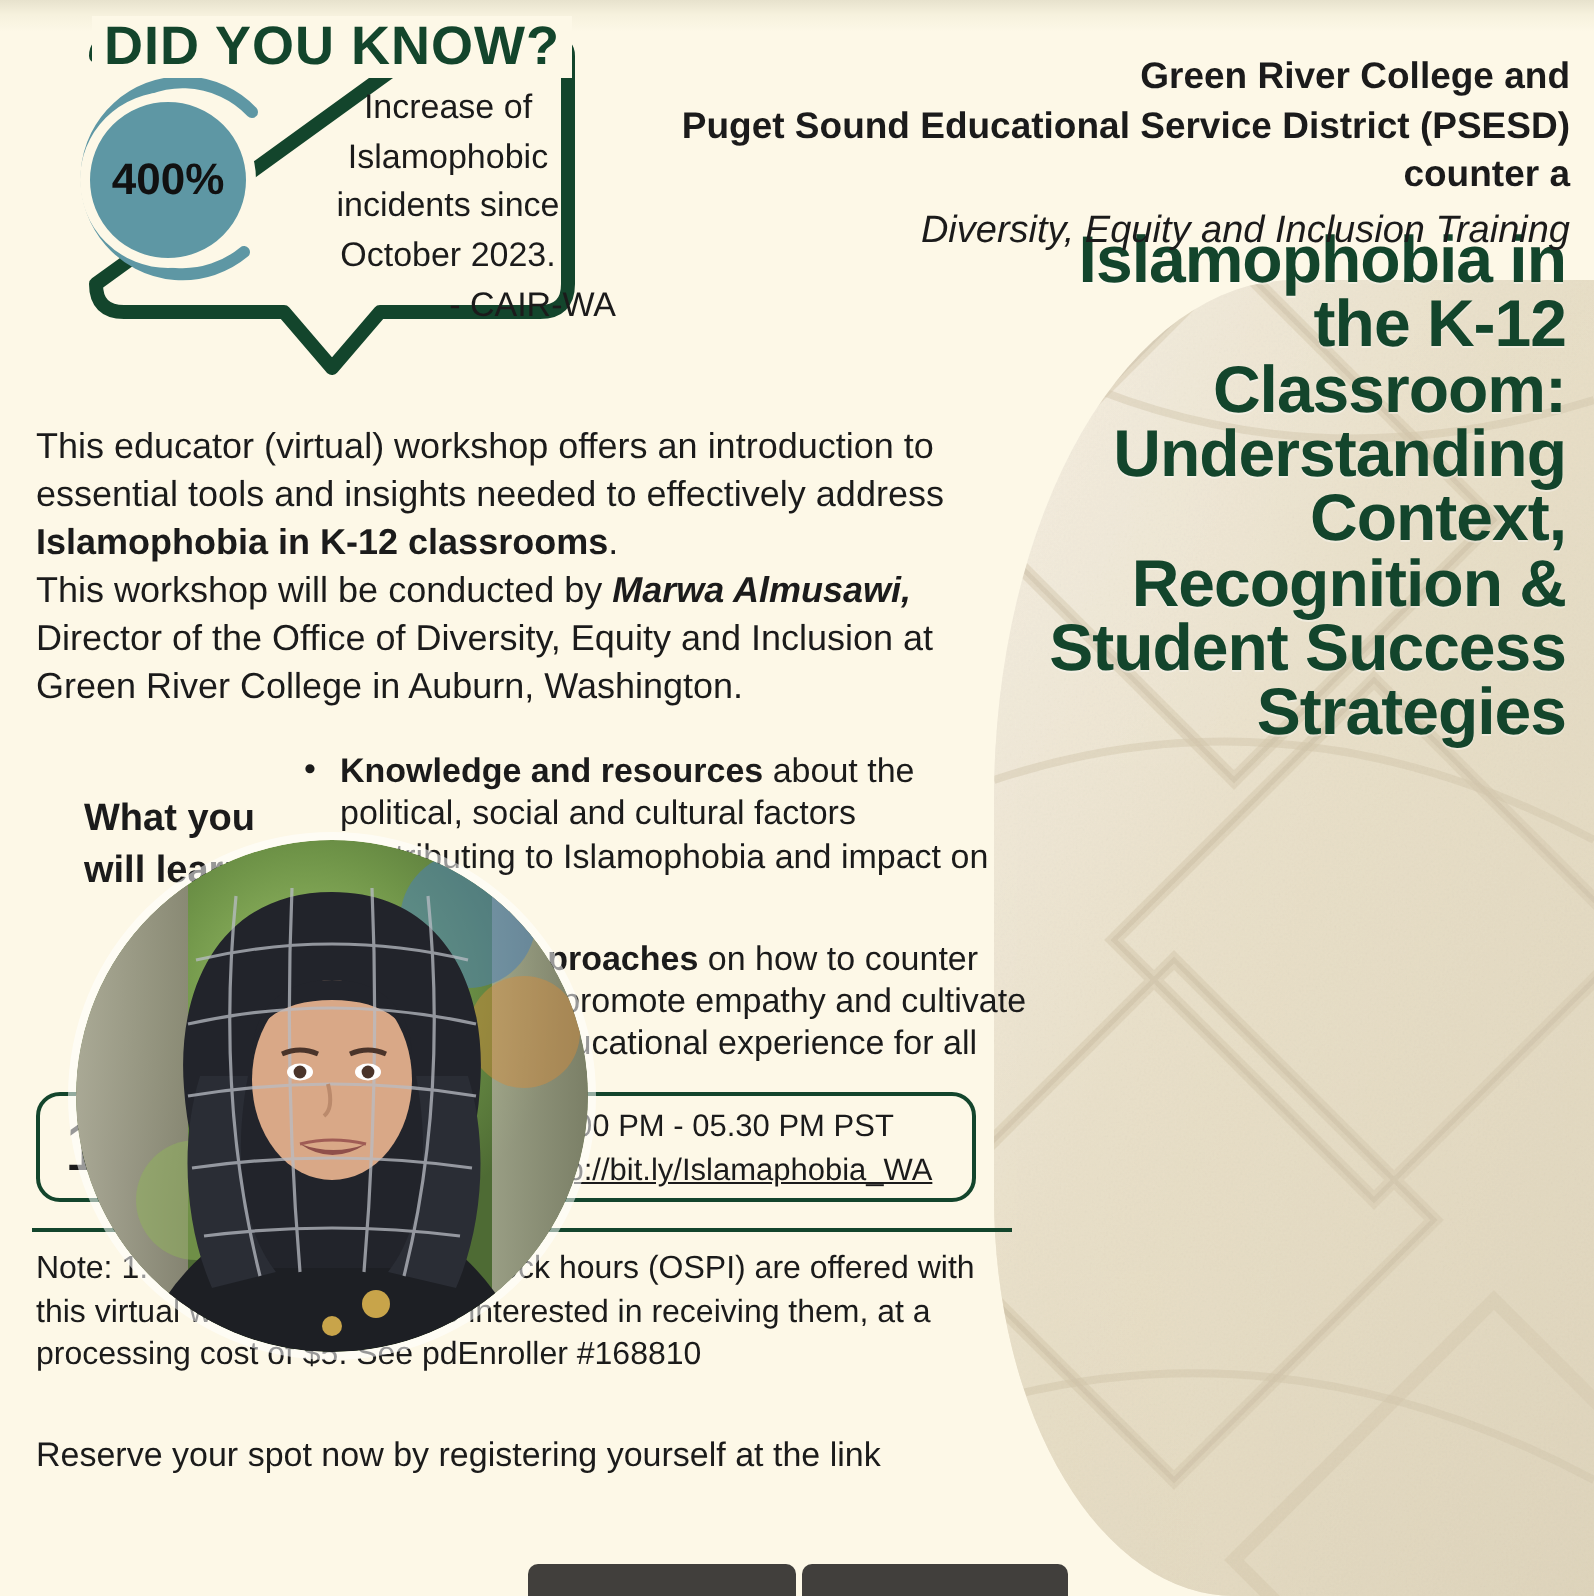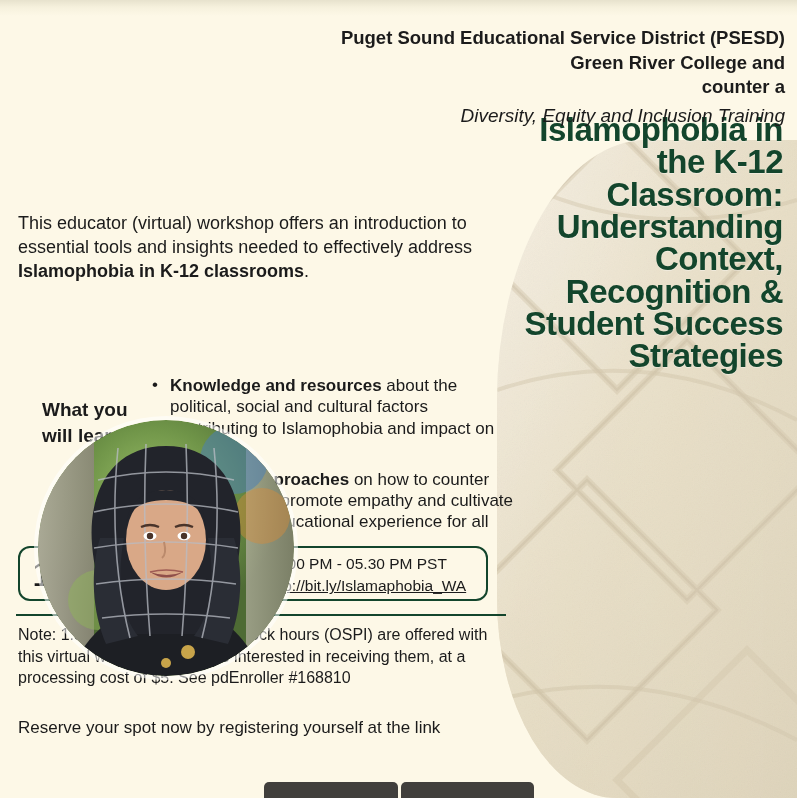--- a/index.html
+++ b/index.html
@@ -253,29 +253,48 @@
         <path d="M112 152 Q128 163 145 152 Q129 158 112 152 Z" fill="#8f4f4a"></path>
         <path d="M112 152 Q128 148 145 152" stroke="#a05c55" stroke-width="1.6" fill="none"></path>
 
         <circle cx="150" cy="232" r="7" fill="#c8a44a"></circle>
         <circle cx="128" cy="243" r="5" fill="#c8a44a"></circle>
       </g>
     </svg>
   </div>
 
   <div class="header">
+    <div class="line">Green River College and</div>
     <div class="line">Puget Sound Educational Service District (PSESD)</div>
-    <div class="line">Green River College and</div>
     <div class="line">counter a</div>
     <div class="sub">Diversity, Equity and Inclusion Training</div>
   </div>
 
+  <div class="callout">
+    <svg viewBox="0 0 296 190">
+      <path d="M30 22 Q30 16 36 16 L100 16 M196 16 L260 16 Q266 16 266 22
+               L266 136 Q266 150 252 150 L172 150 L148 178 L124 150 L44 150
+               Q30 150 30 136 Z" fill="none" stroke="#13452c" stroke-width="7" stroke-linecap="round" stroke-linejoin="round"></path>
+    </svg>
+    <div class="dyk-arc">
+      <svg viewBox="0 0 120 120">
+        <path d="M100 24 A48 48 0 1 0 96 94" fill="none" stroke="#5e97a4" stroke-width="6" stroke-linecap="round"></path>
+      </svg>
+    </div>
+    <div class="dyk-title">DID YOU KNOW?</div>
+    <div class="dyk-circle">400%</div>
+    <div class="dyk-text">
+      <span>Increase of Islamophobic incidents since October 2023.</span>
+      <span class="dyk-src">- CAIR-WA</span>
+    </div>
+  </div>
 
   <div class="intro">
     <p><span>This educator (virtual) workshop offers an introduction to essential tools and insights needed to effectively address </span><b>Islamophobia in K-12 classrooms</b><span>.</span></p>
+    <p><span>This workshop will be conducted by </span><i>Marwa Almusawi,</i><span> Director of the Office of Diversity, Equity and Inclusion at Green River College in Auburn, Washington.</span></p>
   </div>
 
   <div class="learn">
     <div class="learn-label">What you will learn:</div>
     <div class="learn-list">
       <ul>
         <li><b>Knowledge and resources</b><span> about the political, social and cultural factors contributing to Islamophobia and impact on students</span></li>
         <li><b>Tools and approaches</b><span> on how to counter Islamophobia, promote empathy and cultivate an equitable educational experience for all students</span></li>
       </ul>
     </div>

